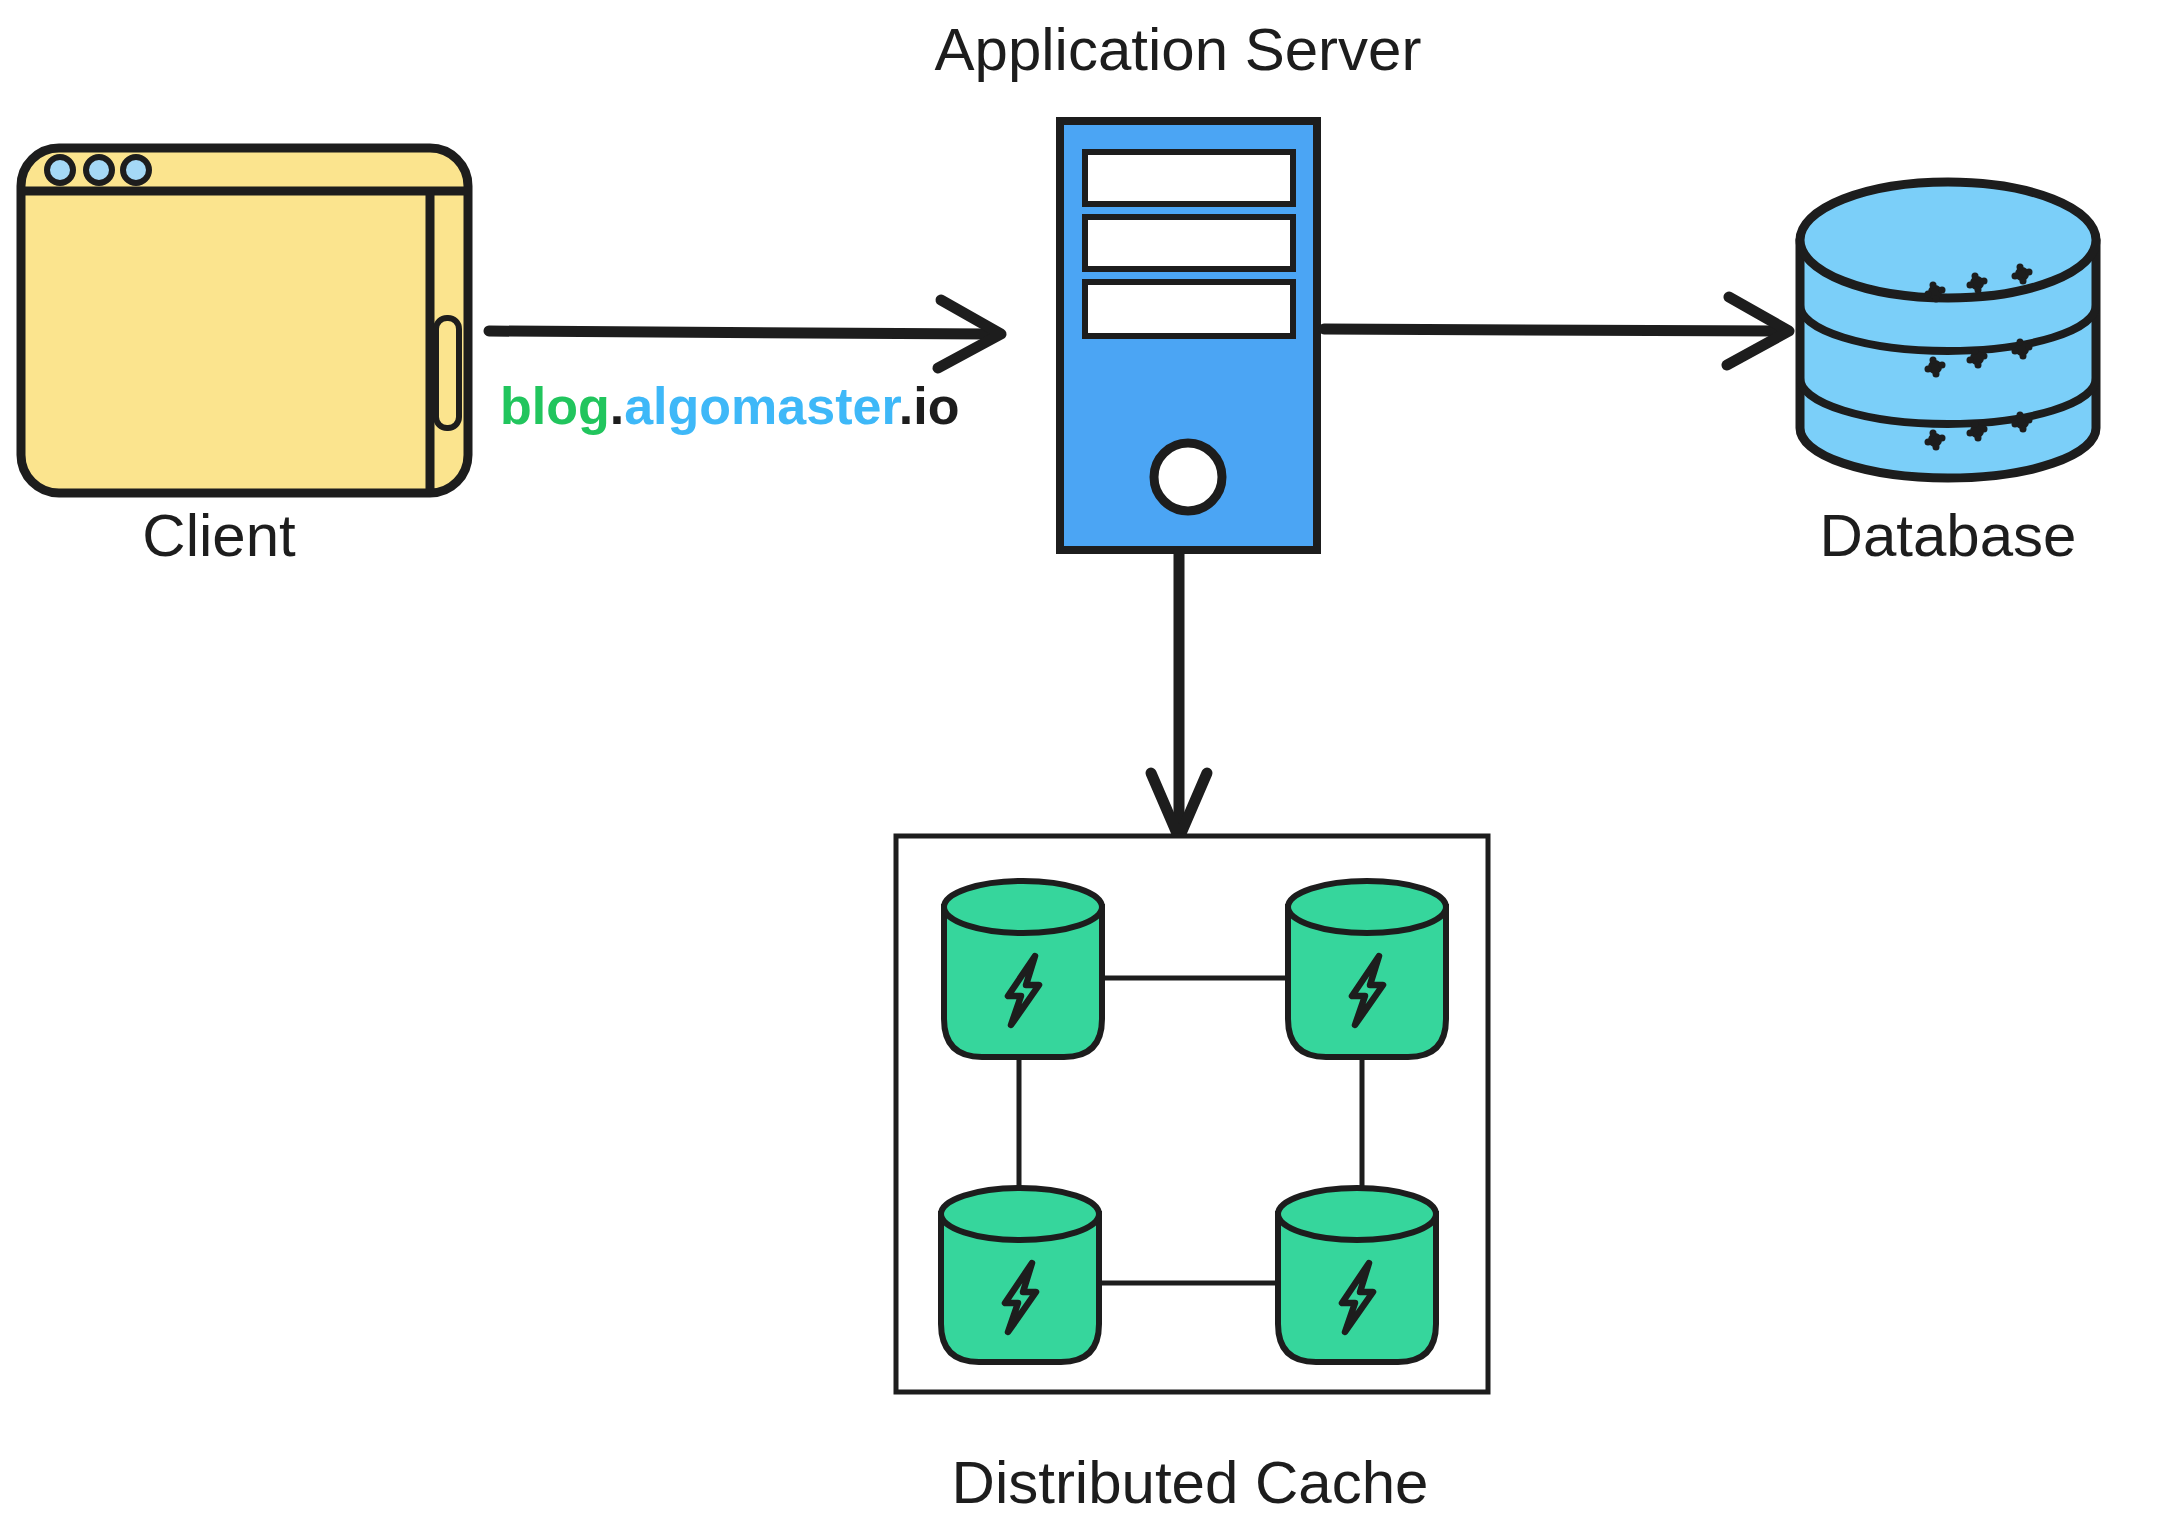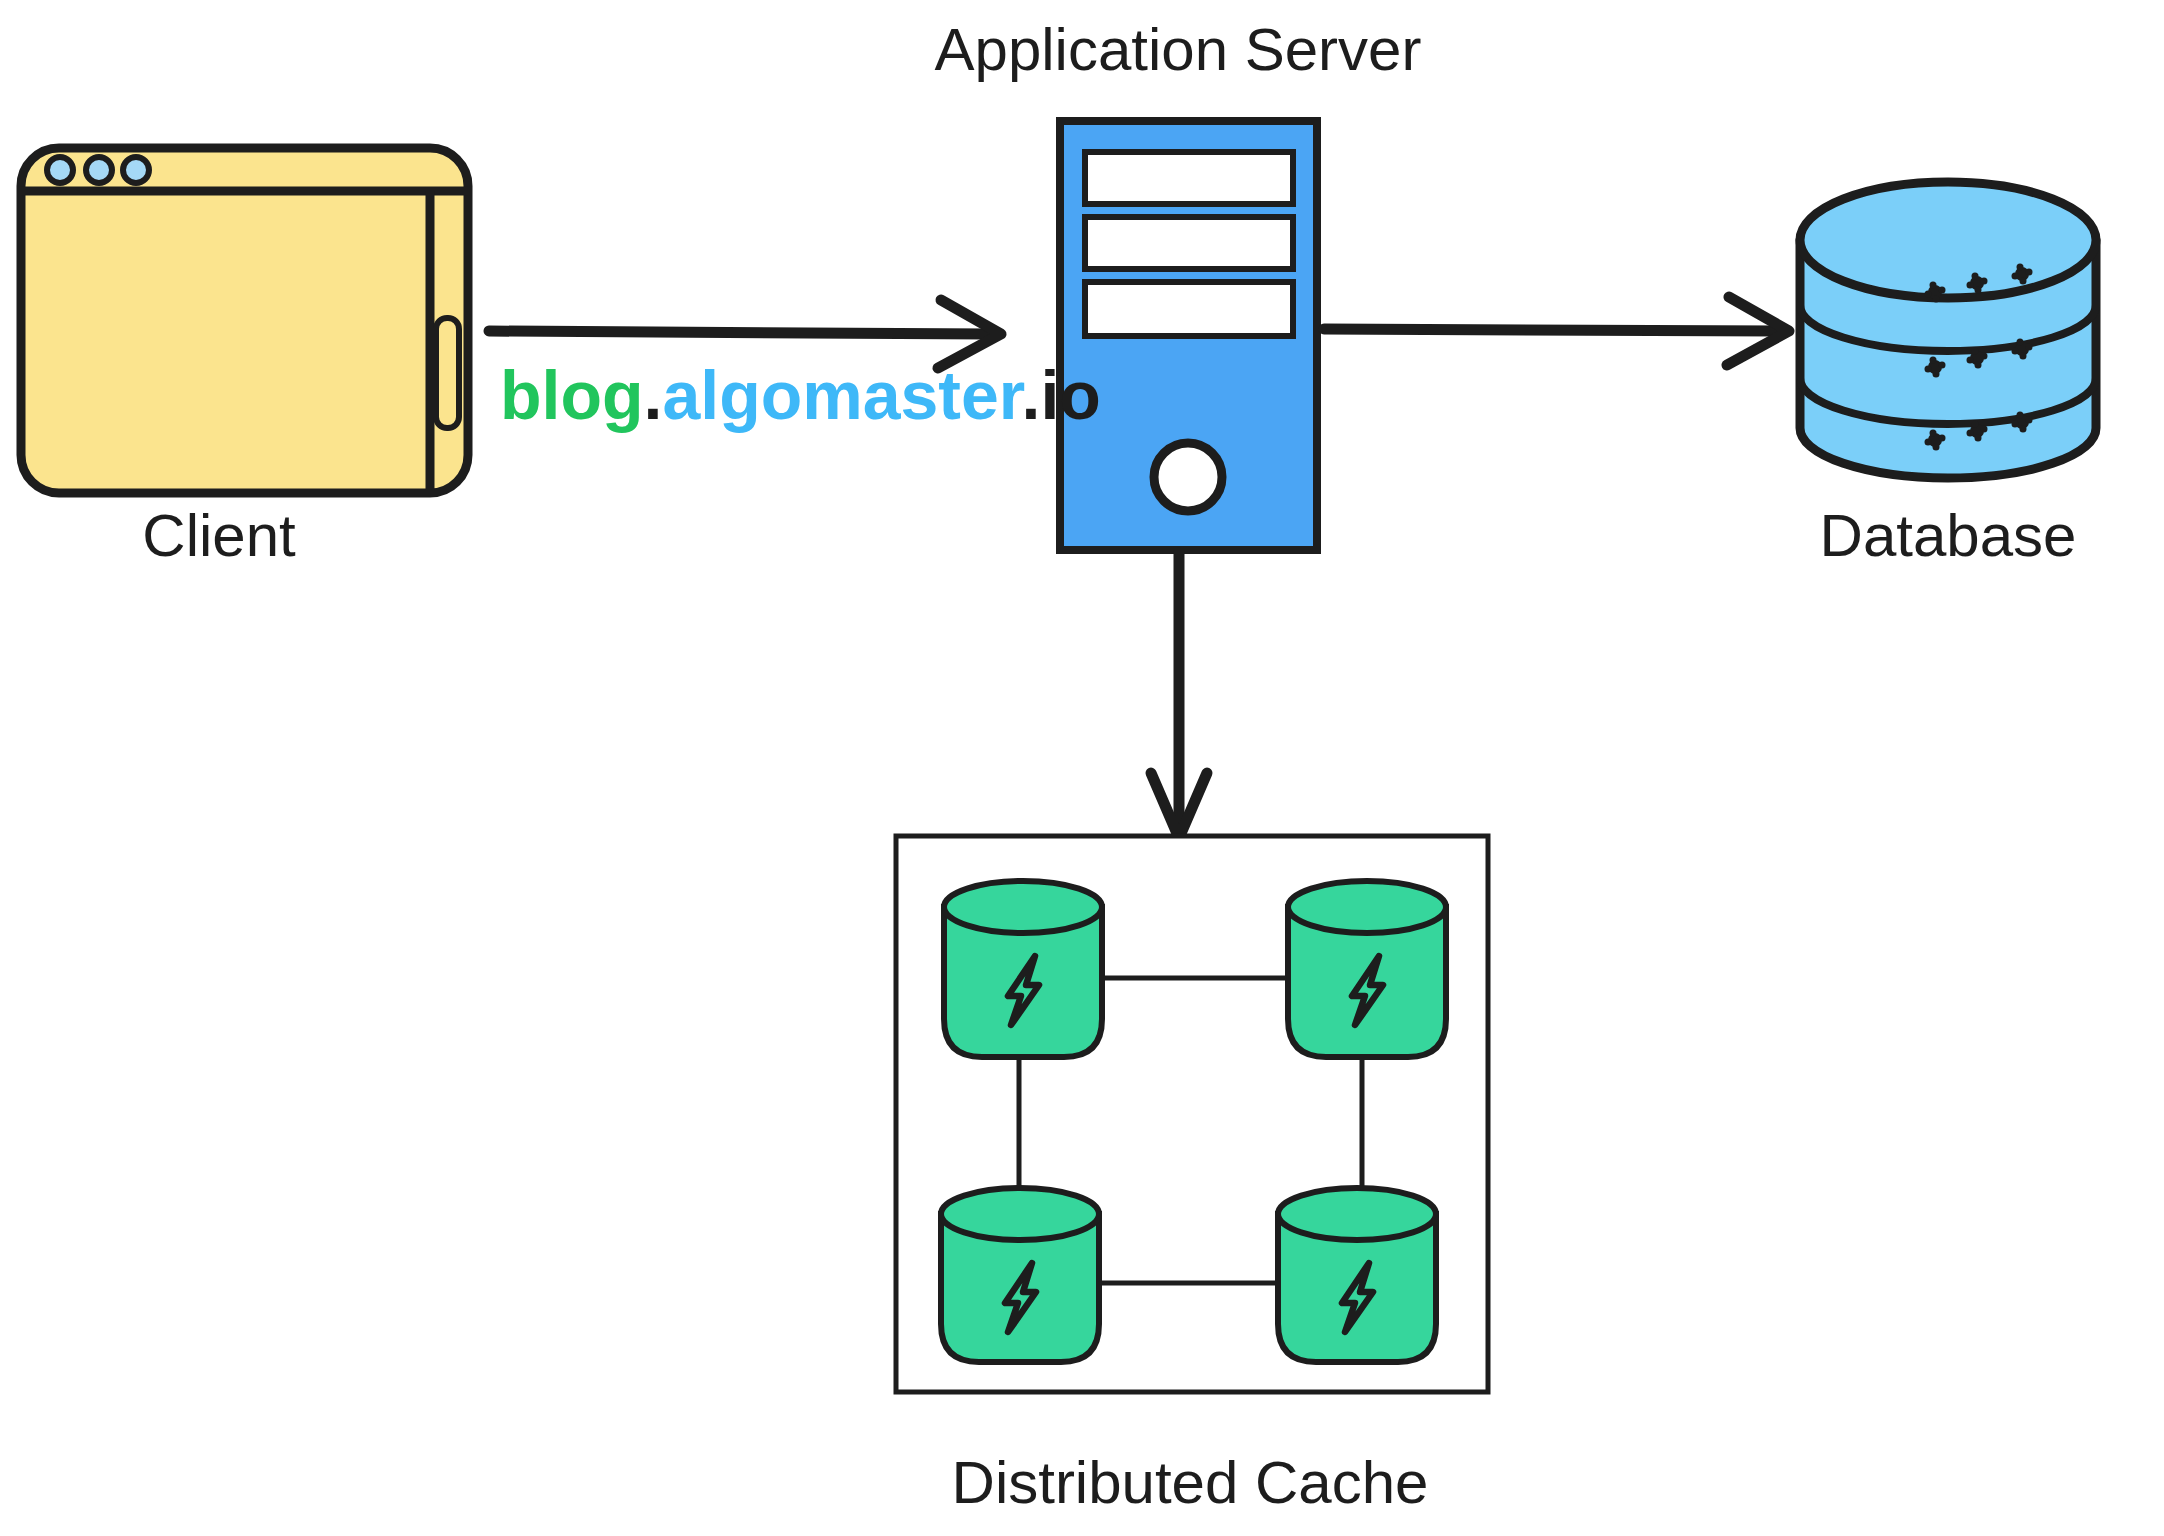--- a/index.html
+++ b/index.html
@@ -11,23 +11,23 @@
     overflow:hidden;
   }
   .canvas svg{position:absolute;left:0;top:0;}
   .diagram-label{
     font-family:"Liberation Sans", sans-serif;
     font-size:60px;
     fill:#1d1d1d;
   }
   .watermark{
     position:absolute;
-    left:500px;top:356px;width:470px;
-    text-align:center;
-    font-size:68px;
+    left:500px;top:376px;width:470px;
+    text-align:left;
+    font-size:52px;
     font-weight:700;
     letter-spacing:0px;
     white-space:nowrap;
     user-select:none;
   }
   .wm-green{color:#21c55d;}
   .wm-blue{color:#3eb8f8;}
   .wm-black{color:#1d1d1d;}
 </style>
 </head>

